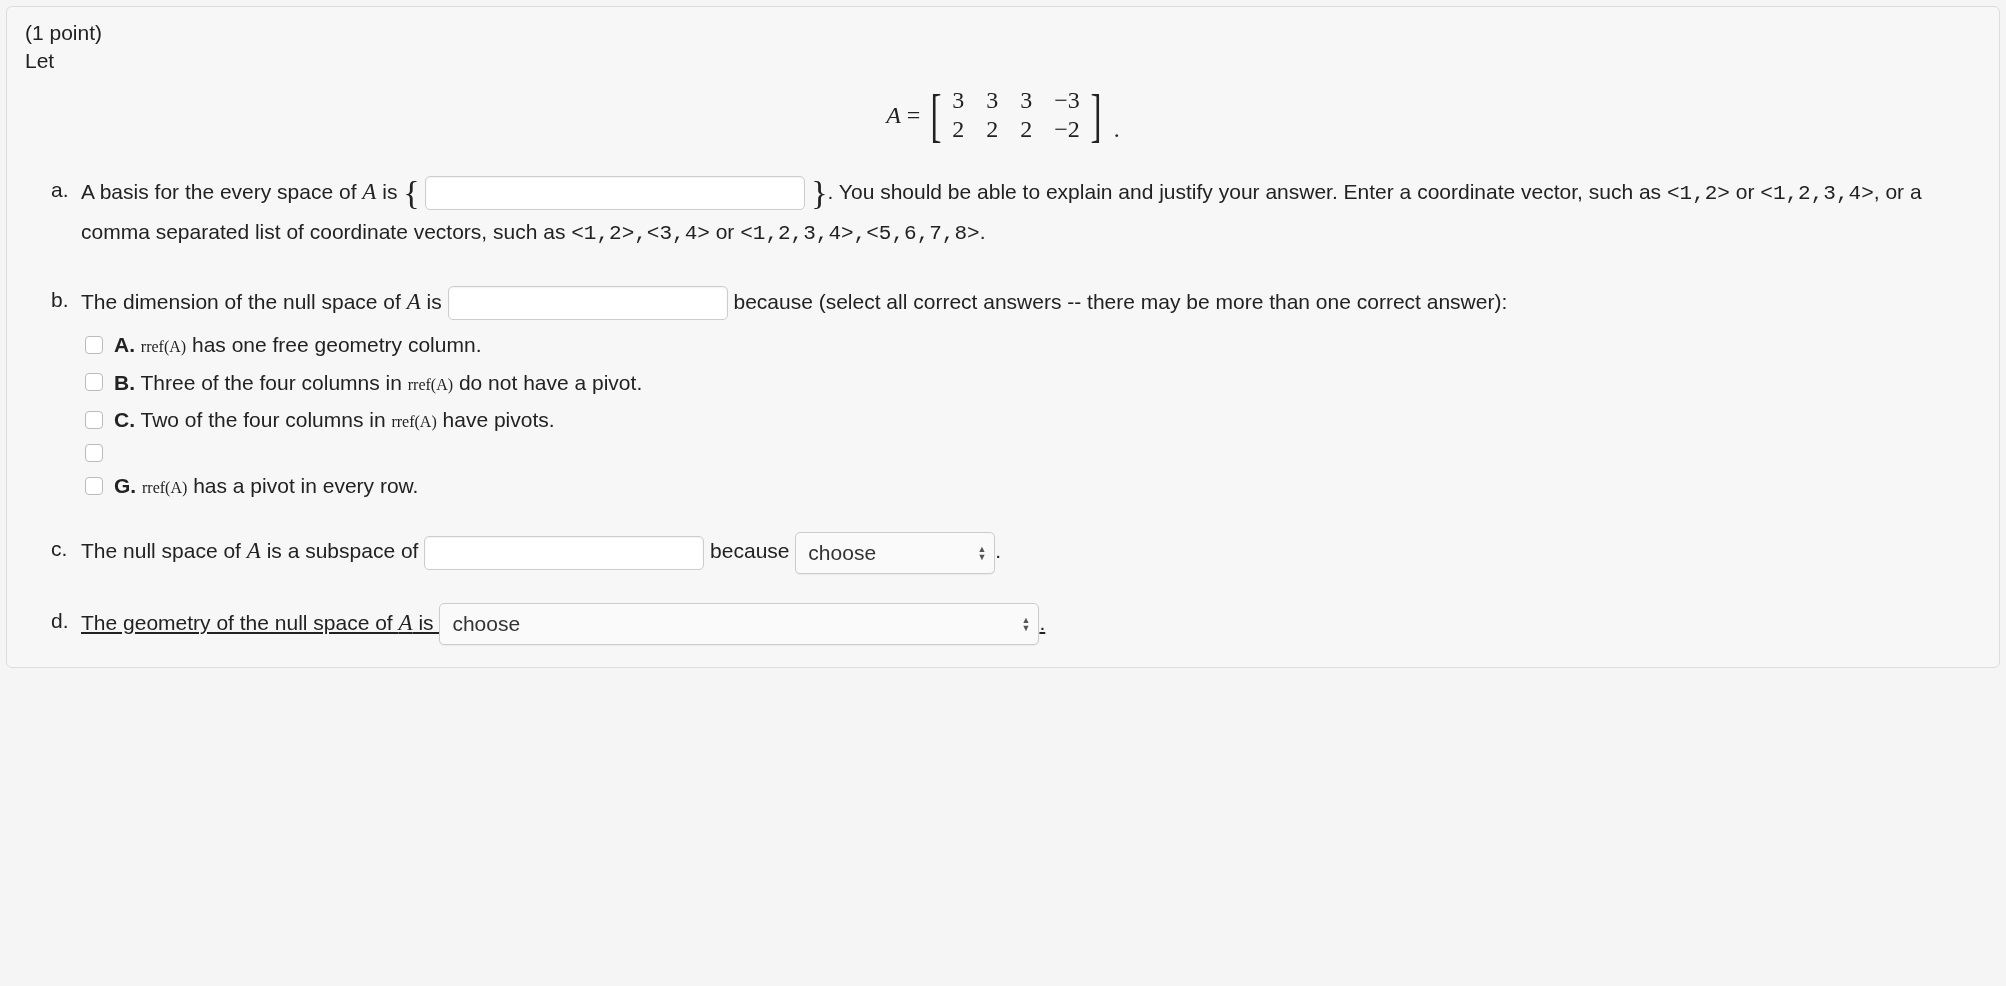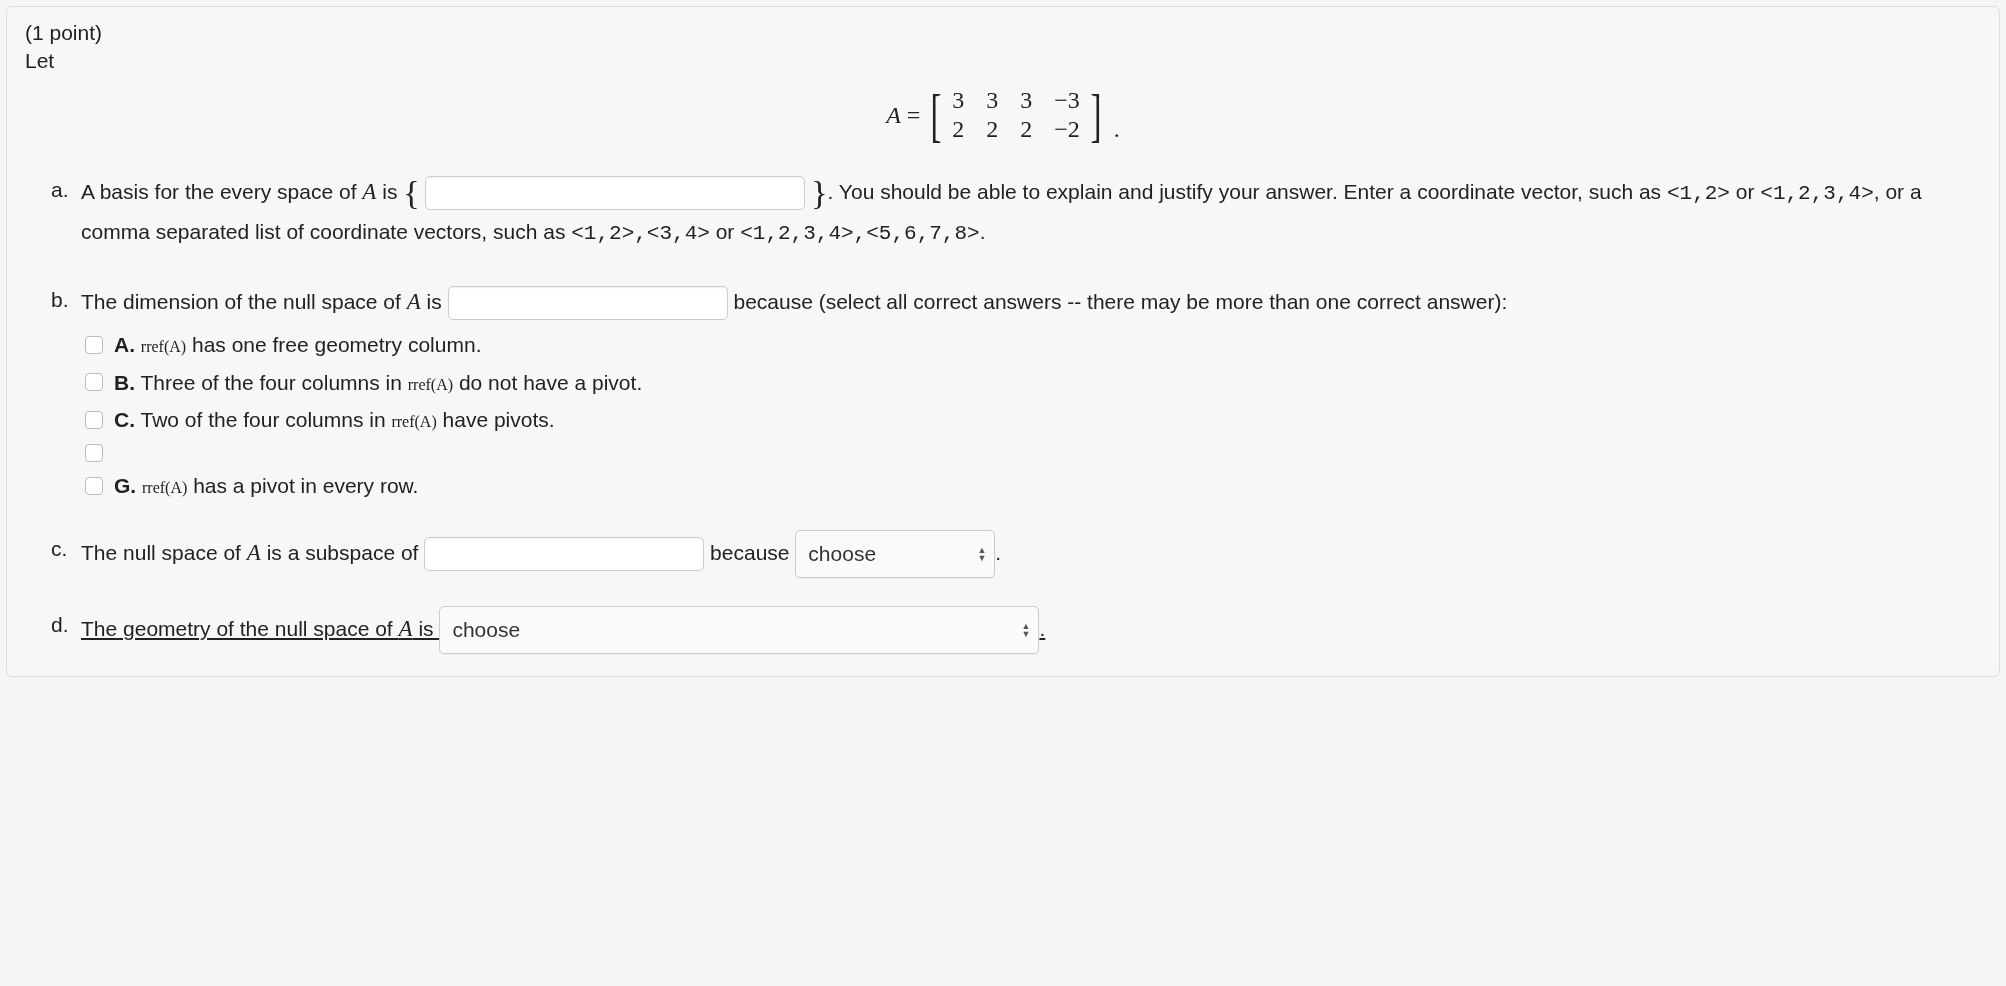--- a/index.html
+++ b/index.html
@@ -115,21 +115,21 @@
     background: #fff;
     flex-shrink: 0;
   }
   .opt-letter { font-weight: bold; }
   .select-wrap {
     display: inline-flex;
     align-items: center;
     background: #fafafa;
     border: 1px solid #ccc;
     border-radius: 5px;
-    height: 48px;
+    height: 42px;
     padding: 0 8px 0 12px;
     vertical-align: middle;
     box-shadow: 0 1px 1px rgba(0,0,0,0.05);
   }
   .select-wrap .sel-label { color: #333; }
   .select-wrap .stepper {
     margin-left: 16px;
     display: flex;
     flex-direction: column;
     font-size: 9px;

